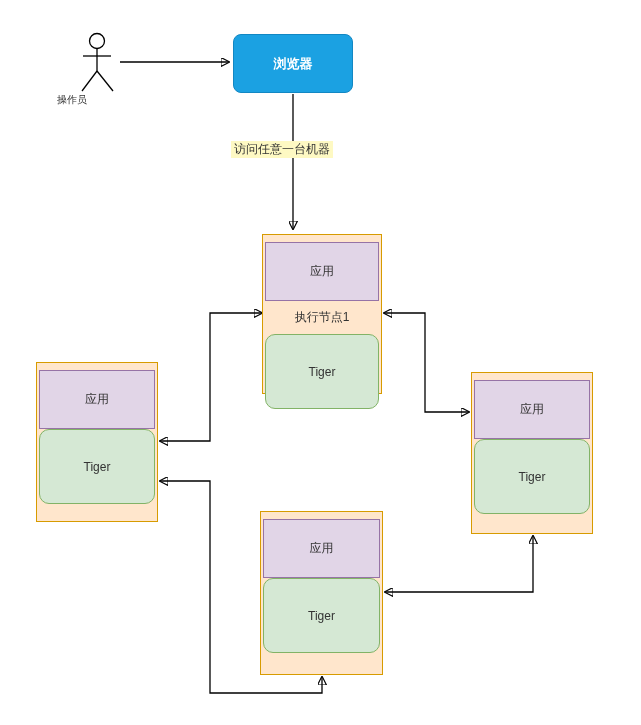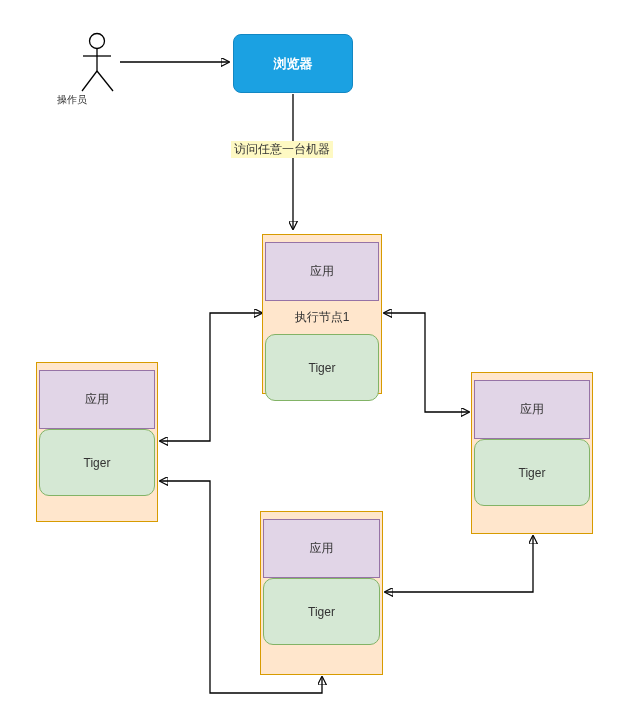--- a/index.html
+++ b/index.html
@@ -85,21 +85,21 @@
   }
   .node .nlabel {
     height: 33px;
     display: flex;
     align-items: center;
     justify-content: center;
     flex: none;
   }
   .node .engine {
     box-sizing: border-box;
-    height: 67px;
+    height: 75px;
     background: var(--engine-fill, #D5E8D4);
     border: 1px solid var(--engine-border, #82B366);
     border-radius: 10px;
     display: flex;
     align-items: center;
     justify-content: center;
     flex: none;
   }
   .node-1 { left: 262px; top: 234px; width: 120px; height: 160px; }
   .node-2 { left: 36px;  top: 362px; width: 122px; height: 160px; }

